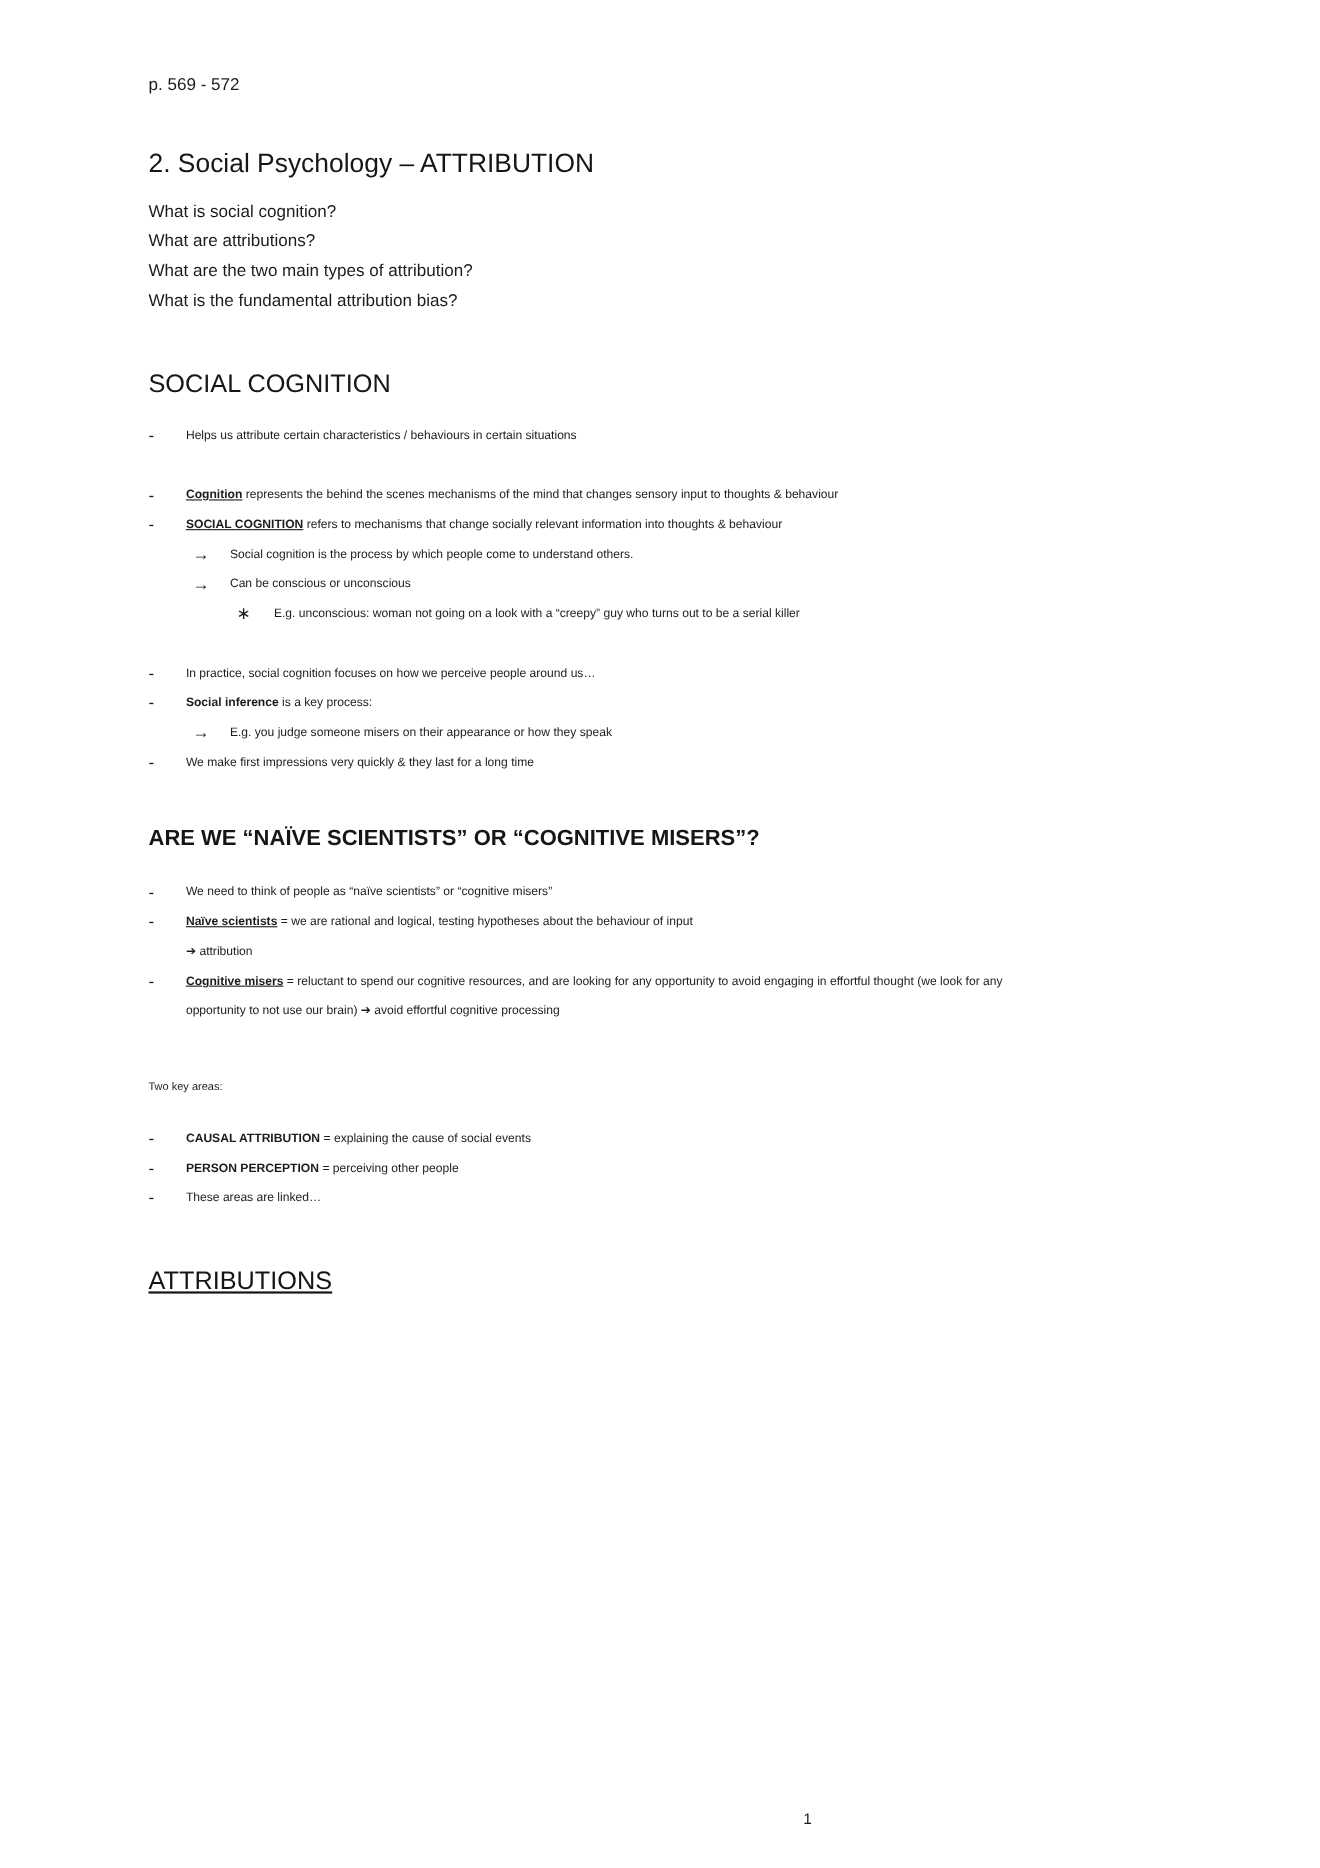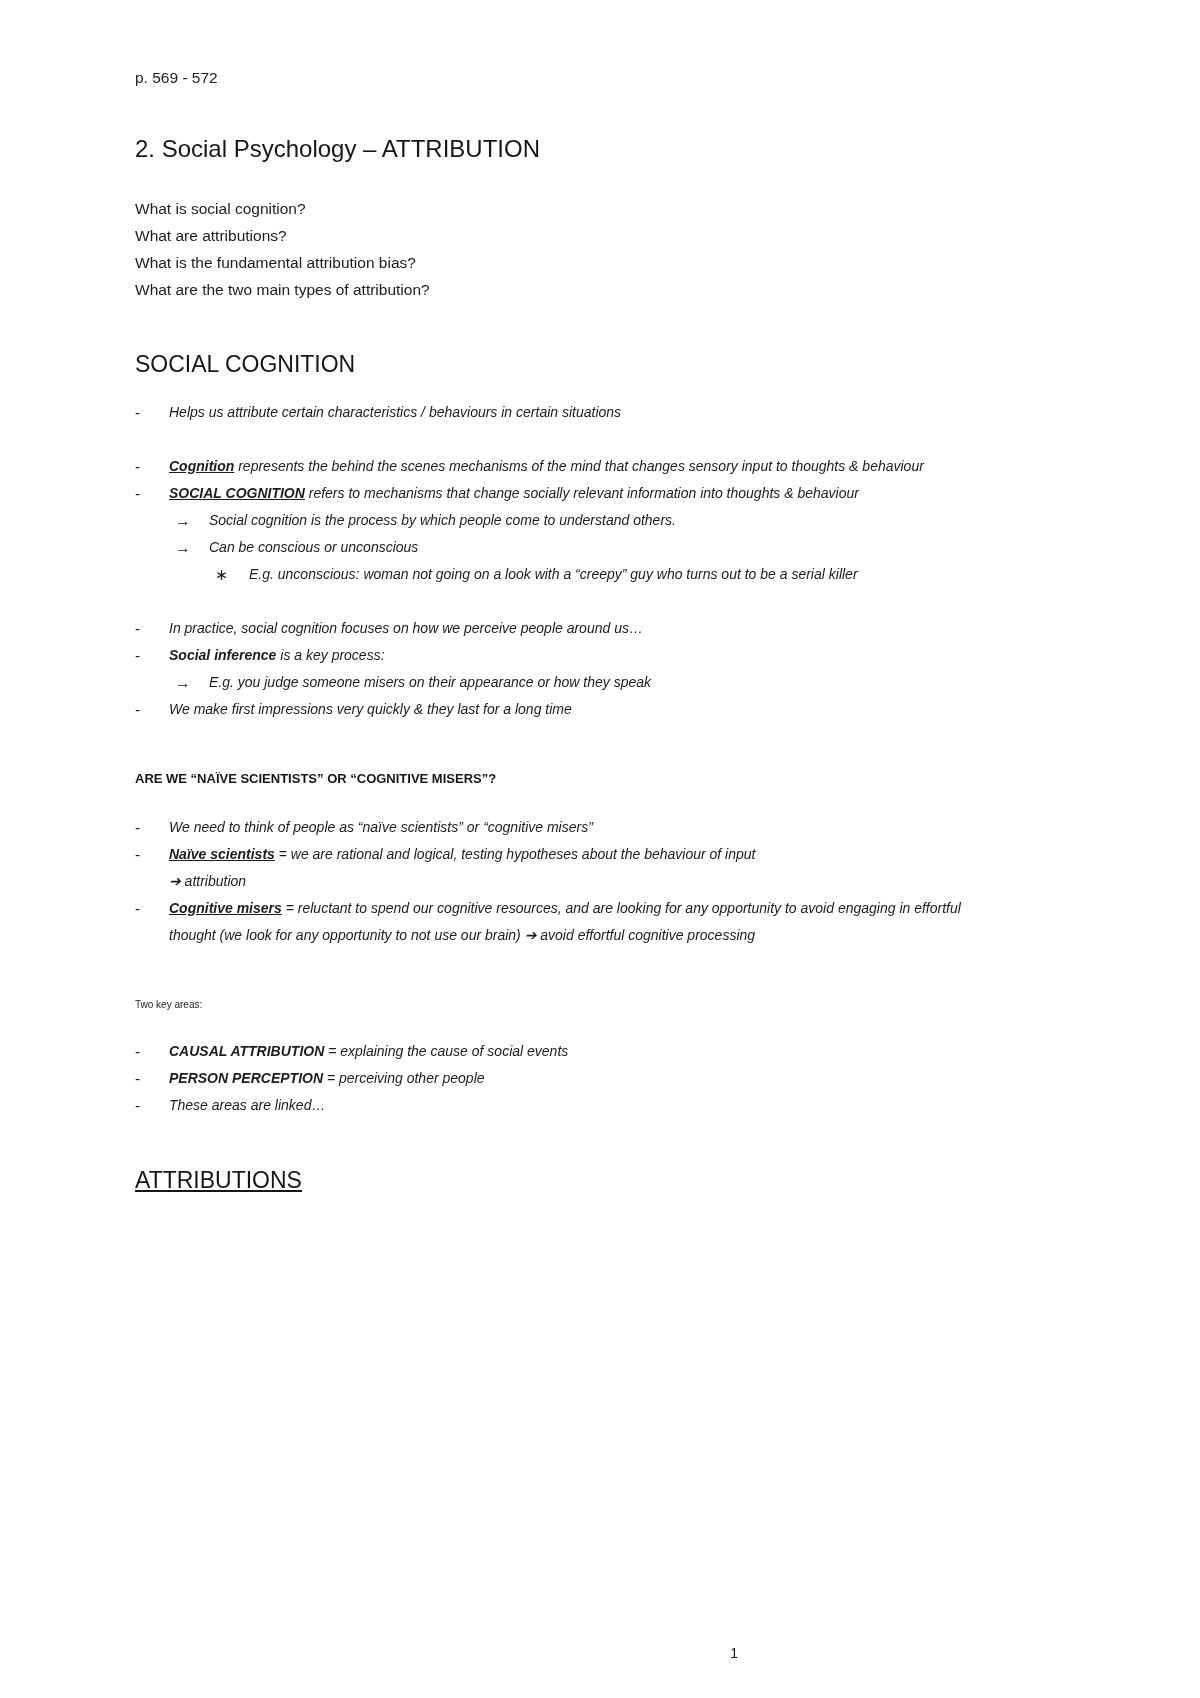--- a/index.html
+++ b/index.html
@@ -28,58 +28,57 @@
     line-height: 27px;
   }
   h1.doc-title {
     font-size: 24px;
     font-weight: normal;
     margin: 38px 0 0 0;
     line-height: 40px;
     color: #161616;
   }
   .questions {
-    margin-top: 26px;
+    margin-top: 10px;
   }
   .question {
     font-size: 15.5px;
     line-height: 27px;
     margin: 0;
   }
   h2.section-heading {
     font-size: 23px;
     font-weight: normal;
     margin: 46px 0 0 0;
     line-height: 30px;
     color: #161616;
   }
   h3.sub-heading {
-    font-size: 13px;
+    font-size: 20px;
     font-weight: bold;
     margin: 42px 0 0 0;
     line-height: 27px;
     color: #161616;
   }
   .li {
     display: flex;
     align-items: flex-start;
     margin: 0;
   }
   .li .marker {
     width: 34px;
     flex-shrink: 0;
     font-size: 15.5px;
     line-height: 27px;
   }
   .li .item-text {
     flex: 1;
-    font-size: 14px;
-    line-height: 27px;
-    margin: 0;
-    font-style: italic;
+    font-size: 11px;
+    line-height: 27px;
+    margin: 0;
   }
   .l2 { padding-left: 40px; }
   .l3 { padding-left: 80px; }
   .lead { font-weight: bold; }
   .lead.u { text-decoration: underline; }
   .cont { display: block; }
   .mt20 { margin-top: 20px; }
   .mt22 { margin-top: 22px; }
   .mt27 { margin-top: 27px; }
   .mt-big { margin-top: 190px; text-decoration: underline; }
@@ -103,22 +102,22 @@
 <div class="page">
   <div class="content">
 
     <div class="page-ref">p. 569 - 572</div>
 
     <h1 class="doc-title">2. Social Psychology – ATTRIBUTION</h1>
 
     <div class="questions">
       <p class="question">What is social cognition?</p>
       <p class="question">What are attributions?</p>
+      <p class="question">What are the two main types of attribution?</p>
       <p class="question">What is the fundamental attribution bias?</p>
-      <p class="question">What are the two main types of attribution?</p>
     </div>
 
     <h2 class="section-heading">SOCIAL COGNITION</h2>
 
     <div class="li l1 mt20">
       <span class="marker">-</span>
       <p class="item-text"><span>Helps us attribute certain characteristics / behaviours in certain situations</span></p>
     </div>
 
     <div class="li l1 mt27">

